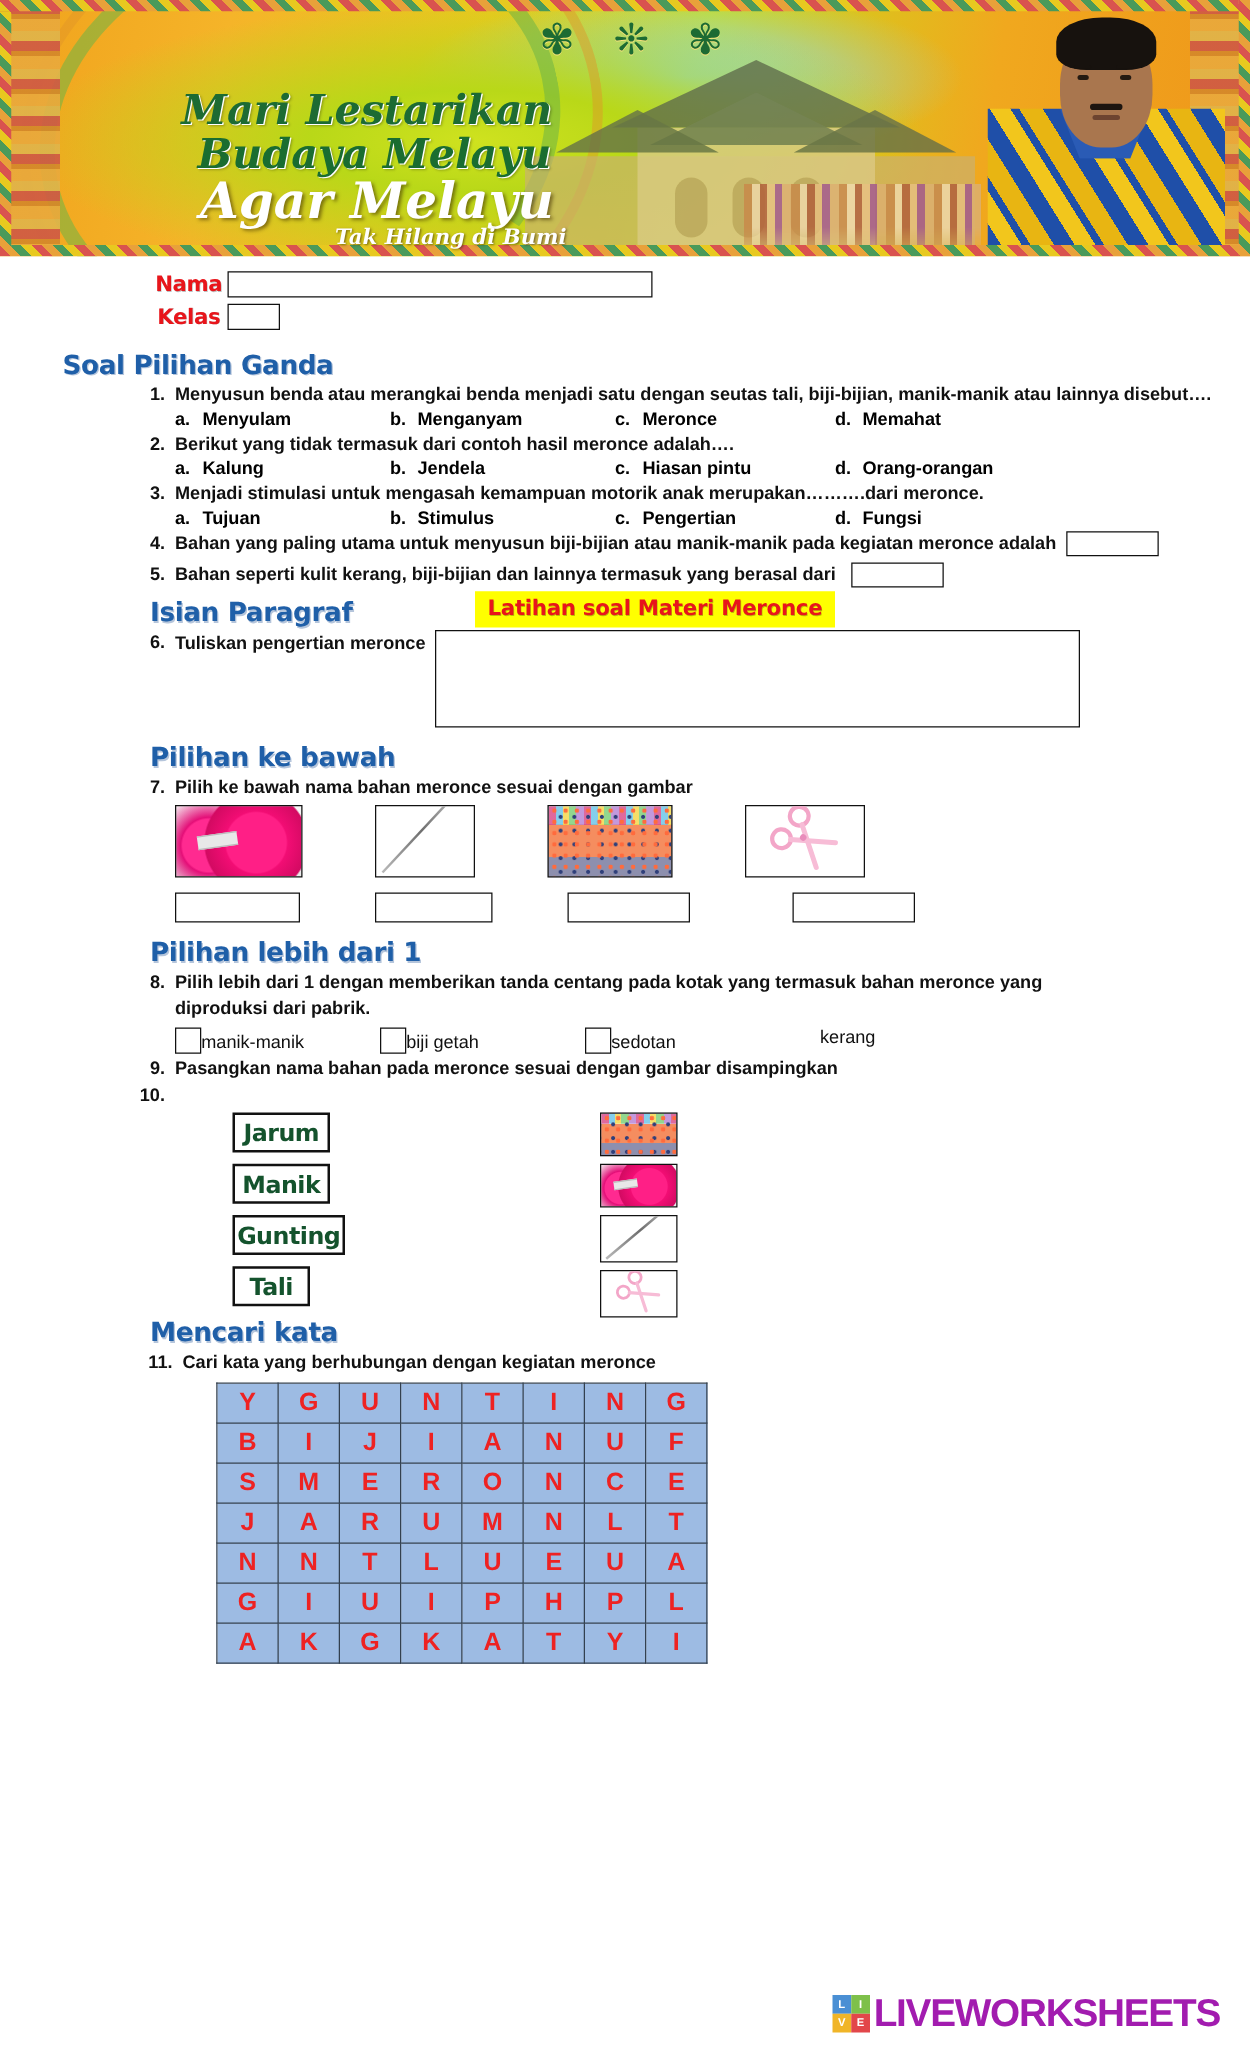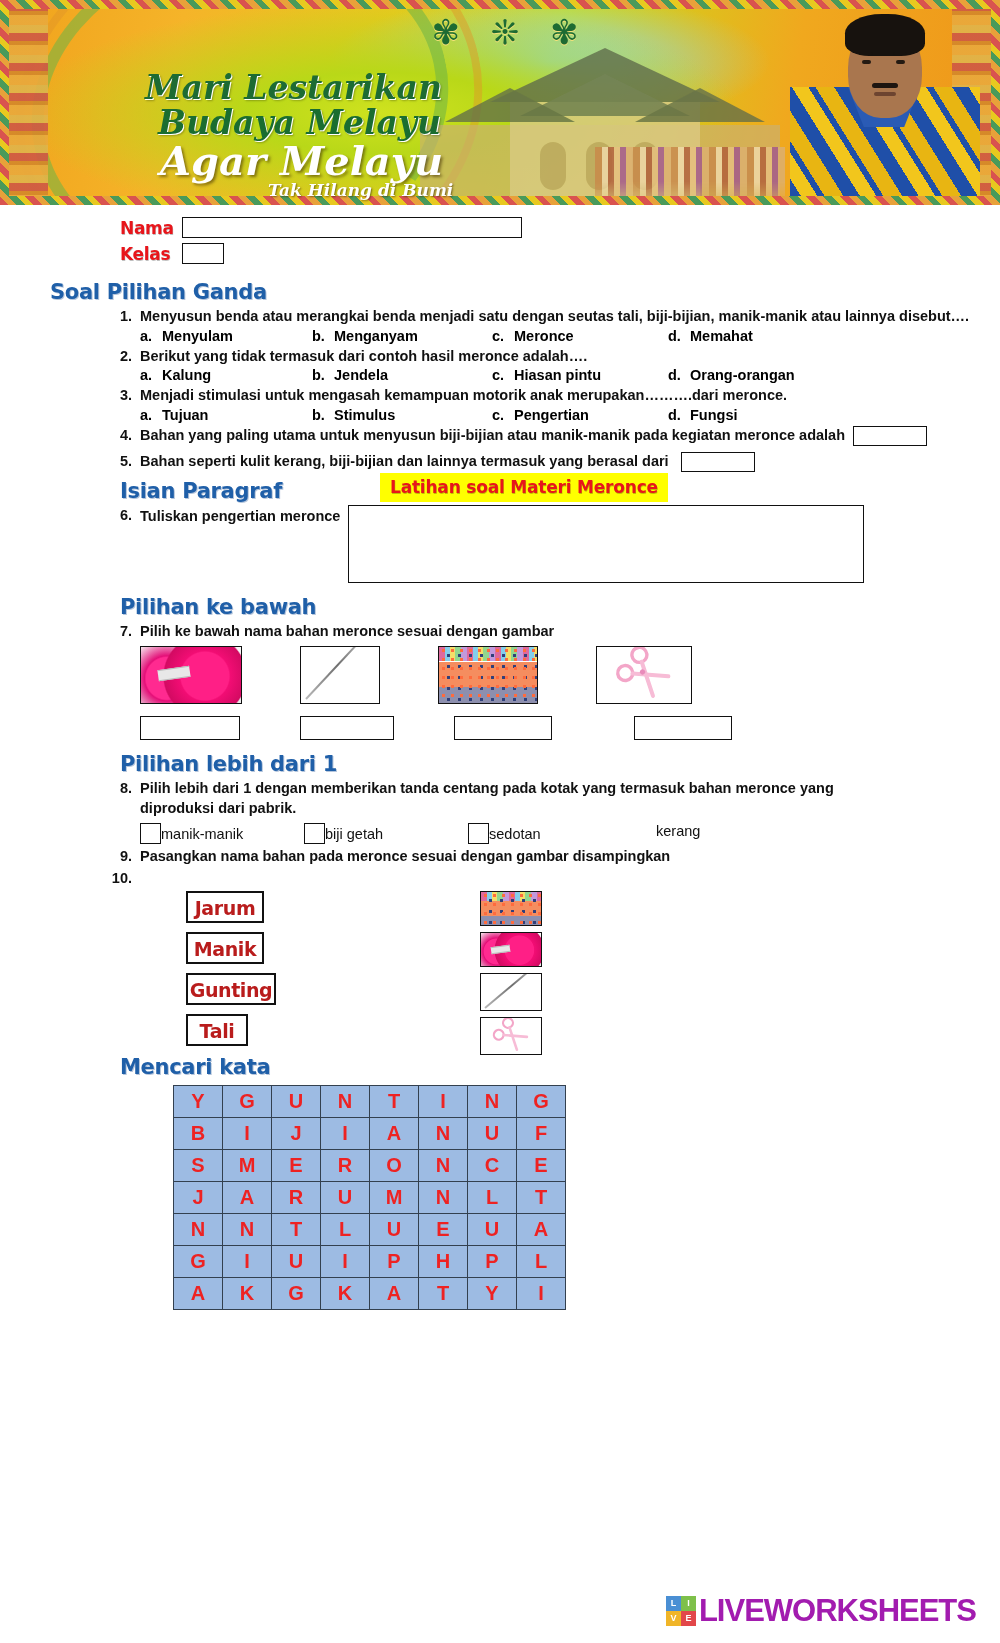--- a/index.html
+++ b/index.html
@@ -109,21 +109,21 @@
   .p-eye { position:absolute; width:9px; height:4px; background:#241a12; border-radius:2px; top:60px; }
   .p-eye.l { left:72px; } .p-eye.r { left:106px; }
   .p-brow { position:absolute; width:14px; height:3px; background:#17120e; border-radius:2px; top:52px; }
   .p-brow.l { left:69px; } .p-brow.r { left:103px; }
   .p-mouth { position:absolute; left:84px; top:92px; width:22px; height:4px; background:#6d4430; border-radius:3px; }
   .p-stache { position:absolute; left:82px; top:83px; width:26px; height:5px; background:#1d1510; border-radius:3px; }
 
   
   .sheet { position:relative; padding:0 28px; }
 
-  .row-name { display:flex; align-items:center; margin-top:12px; }
+  .row-name { display:flex; align-items:center; margin-top:12px;text-align:center; }
   .label-red {
     color:#e8151b; font-weight:bold; font-size:17px;
     font-family:"DejaVu Sans", sans-serif;
     letter-spacing:-.3px;
     text-shadow:.5px .5px 0 rgba(0,0,0,.25);
   }
   .lbl-w { width:62px; display:inline-block; }
   .fill-box { border:1.6px solid #111; background:#fff; height:21px; }
 
   .title-chip {
@@ -196,21 +196,21 @@
   }
   .scissors { position:absolute; left:50%; top:50%; transform:translate(-50%,-50%) rotate(38deg); }
 
   .ans-box { border:1.6px solid #111; background:#fff; height:24px; }
 
   .cb { display:inline-block; width:21px; height:21px; border:1.6px solid #111; background:#fff; vertical-align:-5px; }
 
   .match-label {
     border:2px solid #111; background:#fff;
     font-family:"DejaVu Sans", sans-serif; font-weight:bold; font-size:19px;
-    color:#b91c1c; text-align:center; padding:2px 0 4px;
+    color:#14532d; text-align:center; padding:2px 0 4px;
     letter-spacing:-.4px;
   }
 
   table.ws { border-collapse:collapse; margin-left:145px; }
   table.ws td {
     width:49px; height:32px;
     border:1px solid #33404f;
     background:#9dbbe3;
     color:#ee2222;
     font-weight:bold; font-size:20px;
@@ -480,20 +480,24 @@
           <circle cx="10" cy="33" r="7.5" fill="none" stroke="#f3a6c8" stroke-width="3.4"></circle>
           <path d="M16 14 L46 34" stroke="#f7bcd6" stroke-width="4" stroke-linecap="round"></path>
           <path d="M16 29 L46 9" stroke="#f7bcd6" stroke-width="4" stroke-linecap="round"></path>
         </svg>
       </div>
     </div>
   </div>
 
   <div class="sec-head" style="margin-top:-4px; margin-left:92px;">Mencari kata</div>
 
+  <div class="q" style="margin-left:82px;">
+    <span class="num" style="width:36px; flex:0 0 36px;">11.</span>
+    <span class="body">Cari kata yang berhubungan dengan kegiatan meronce</span>
+  </div>
 
   <table class="ws" style="margin-top:6px;">
     <tbody>
         <tr>
           <td>Y</td>
           <td>G</td>
           <td>U</td>
           <td>N</td>
           <td>T</td>
           <td>I</td>

